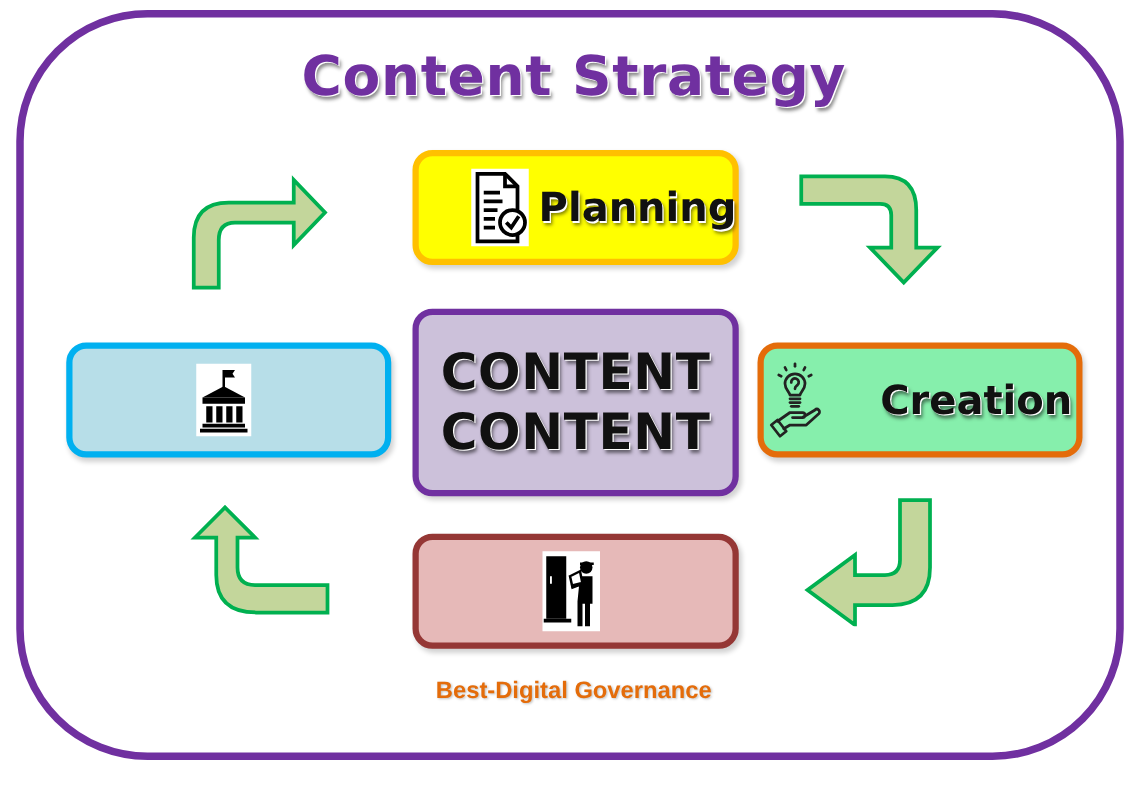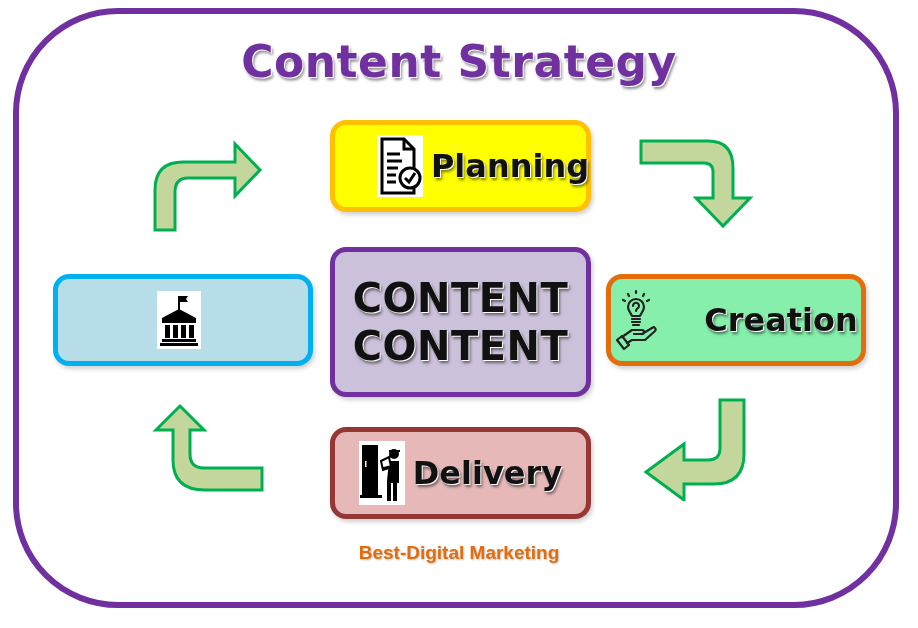--- a/index.html
+++ b/index.html
@@ -117,21 +117,20 @@
       <rect x="3" y="4" width="16" height="50" fill="#000"></rect>
       <rect x="6" y="20" width="1.5" height="6" fill="#fff"></rect>
       <rect x="1" y="54" width="22" height="3" fill="#000"></rect>
       <circle cx="35" cy="13" r="5" fill="#000"></circle>
       <path d="M30 9 h11 v2 h-11z" fill="#000"></path>
       <path d="M30 20 h10 v22 h-2 v18 h-4 v-18 h-2 v18 h-4 v-20 z" fill="#000"></path>
       <path d="M22 20 l8 -4 l2 10 l-8 3z" fill="#fff" stroke="#000" stroke-width="2"></path>
       <path d="M23 28 l8 -2" stroke="#000" stroke-width="3"></path>
     </svg>
   </span>
-  <span class="label">Delivery</span>
 </div>
 
 <div class="box center">
   <span class="label">CONTENT</span>
   <span class="label">CONTENT</span>
 </div>
 
 <svg class="arrow" style="left:150px;top:130px;" width="115" height="105" viewBox="0 0 115 105">
   <path d="M5 100 V60 Q5 32 33 32 H85 V14 L110 40 L85 66 V48 H38 Q25 48 25 62 V100 Z" fill="#C3D69B" stroke="#00B050" stroke-width="3" stroke-linejoin="miter"></path>
 </svg>
@@ -141,13 +140,13 @@
 </svg>
 
 <svg class="arrow" style="left:642px;top:396px;" width="112" height="105" viewBox="0 0 112 105">
   <path d="M78 4 H102 V58 Q102 88 72 88 H42 V104 L4 76 L42 48 V64 H66 Q78 64 78 52 Z" fill="#C3D69B" stroke="#00B050" stroke-width="3" stroke-linejoin="miter"></path>
 </svg>
 
 <svg class="arrow" style="left:150px;top:402px;" width="118" height="95" viewBox="0 0 118 95">
   <path d="M112 88 H55 Q23 88 23 58 V28 H6 L30 4 L54 28 H40 V52 Q40 66 54 66 H112 Z" fill="#C3D69B" stroke="#00B050" stroke-width="3" stroke-linejoin="miter"></path>
 </svg>
 
-<div class="footer">Best-Digital Marketing</div>
+<div class="footer">Best-Digital Governance</div>
 
 </body></html>

